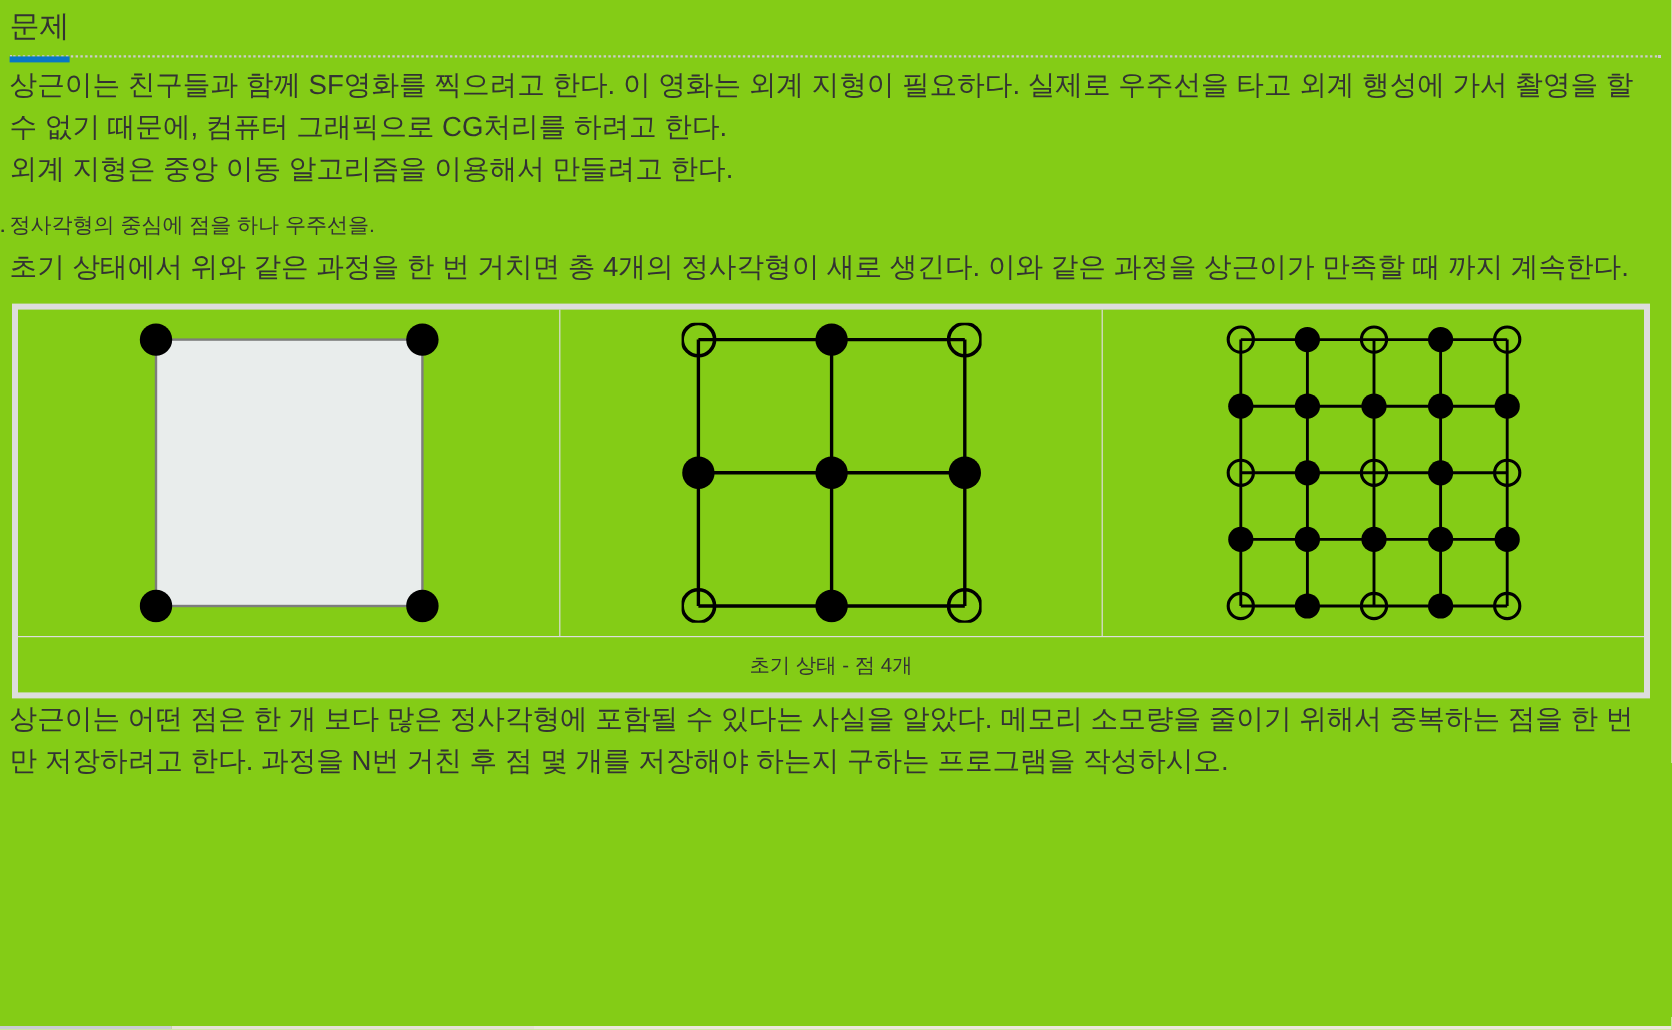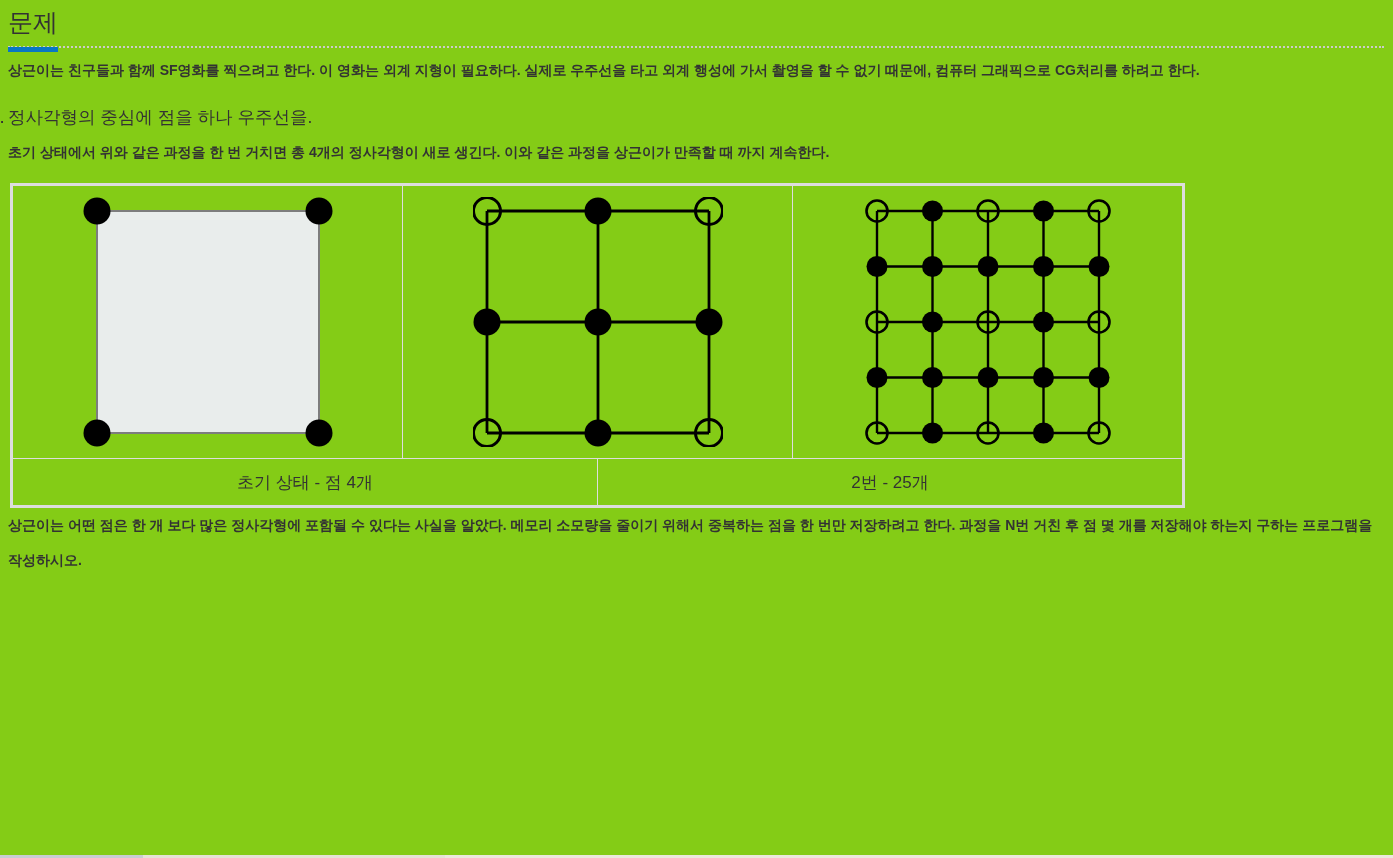--- a/index.html
+++ b/index.html
@@ -27,24 +27,23 @@
     height:5px;
   }
   .rule-accent{
     position:absolute;
     left:0;top:-1px;
     width:50px;height:5px;
     display:block;
   }
   p.para{
     margin:0;
-    font-size:14px;
+    font-size:23px;
     line-height:35px;
     color:#333333;
-    font-weight:bold;
   }
   .mt27{margin-top:27px}
   .mt18{margin-top:18px}
   .mt15{margin-top:15px}
   .mt14{margin-top:14px}
   .mt12{margin-top:12px}
   ol.steps{
     list-style:none;
     margin:12px 0 0 0;
     padding:0;
@@ -56,23 +55,23 @@
   }
   li.step + li.step{margin-top:5px;}
   li.step .marker{
     position:absolute;
     left:-18px;
     top:0;
     white-space:nowrap;
   }
   .figure-table{
     margin:13px 0 0 2px;
-    width:1175px;
+    width:1365px;
     box-sizing:border-box;
-    border:3px solid #ef4444;
+    border:5px solid #ef4444;
   }
   .fig-row{display:flex;height:272px;}
   .fig-cell{
     flex:1 1 0;
     display:flex;align-items:center;justify-content:center;
     border-right:1px solid #dddddd;
     min-width:0;
   }
   .fig-cell:last-child{border-right:none;}
   .cap-row{display:flex;height:46px;border-top:1px solid #dddddd;}
@@ -97,20 +96,21 @@
 
 <div class="page">
 
   <h2 class="title">문제</h2>
 
   <div class="rule">
     <span class="rule-accent" style="background: rgb(8, 119, 197);"></span>
   </div>
 
   <p class="para mt27">상근이는 친구들과 함께 SF영화를 찍으려고 한다. 이 영화는 외계 지형이 필요하다. 실제로 우주선을 타고 외계 행성에 가서 촬영을 할 수 없기 때문에, 컴퓨터 그래픽으로 CG처리를 하려고 한다.</p>
+  <p class="para mt14">외계 지형은 중앙 이동 알고리즘을 이용해서 만들려고 한다.</p>
 
   <ol class="steps">
     <li class="step">
       <span class="marker">1.</span>
     </li>
     <li class="step">
       <span class="marker">2.</span>
       <span>정사각형의 중심에 점을 하나 우주선을.</span>
     </li>
   </ol>
@@ -182,21 +182,20 @@
             <circle cx="14" cy="236" r="10.5" fill="none" stroke="#000000" stroke-width="2.6"></circle>
             <circle cx="69.5" cy="236" r="10.5" fill="#000000" stroke="none" stroke-width="0"></circle>
             <circle cx="125" cy="236" r="10.5" fill="none" stroke="#000000" stroke-width="2.6"></circle>
             <circle cx="180.5" cy="236" r="10.5" fill="#000000" stroke="none" stroke-width="0"></circle>
             <circle cx="236" cy="236" r="10.5" fill="none" stroke="#000000" stroke-width="2.6"></circle>
           </svg>
         </div>
     </div>
     <div class="cap-row" style="border-color: rgb(221, 221, 221);">
       <div class="cap-cell" style="border-color: rgb(221, 221, 221);">초기 상태 - 점 4개</div>
-      <div class="cap-cell" style="border-color: rgb(221, 221, 221);">2번 - 25개</div>
     </div>
   </div>
 
   <p class="para mt18">상근이는 어떤 점은 한 개 보다 많은 정사각형에 포함될 수 있다는 사실을 알았다. 메모리 소모량을 줄이기 위해서 중복하는 점을 한 번만 저장하려고 한다. 과정을 N번 거친 후 점 몇 개를 저장해야 하는지 구하는 프로그램을 작성하시오.</p>
 
   <div class="next-strip">
       <span style="width: 143px; background: rgb(201, 205, 210);"></span>
       <span style="width: 302px; background: rgb(230, 226, 214);"></span>
       <span style="width: 948px; background: rgb(236, 232, 220);"></span>
     </div>

